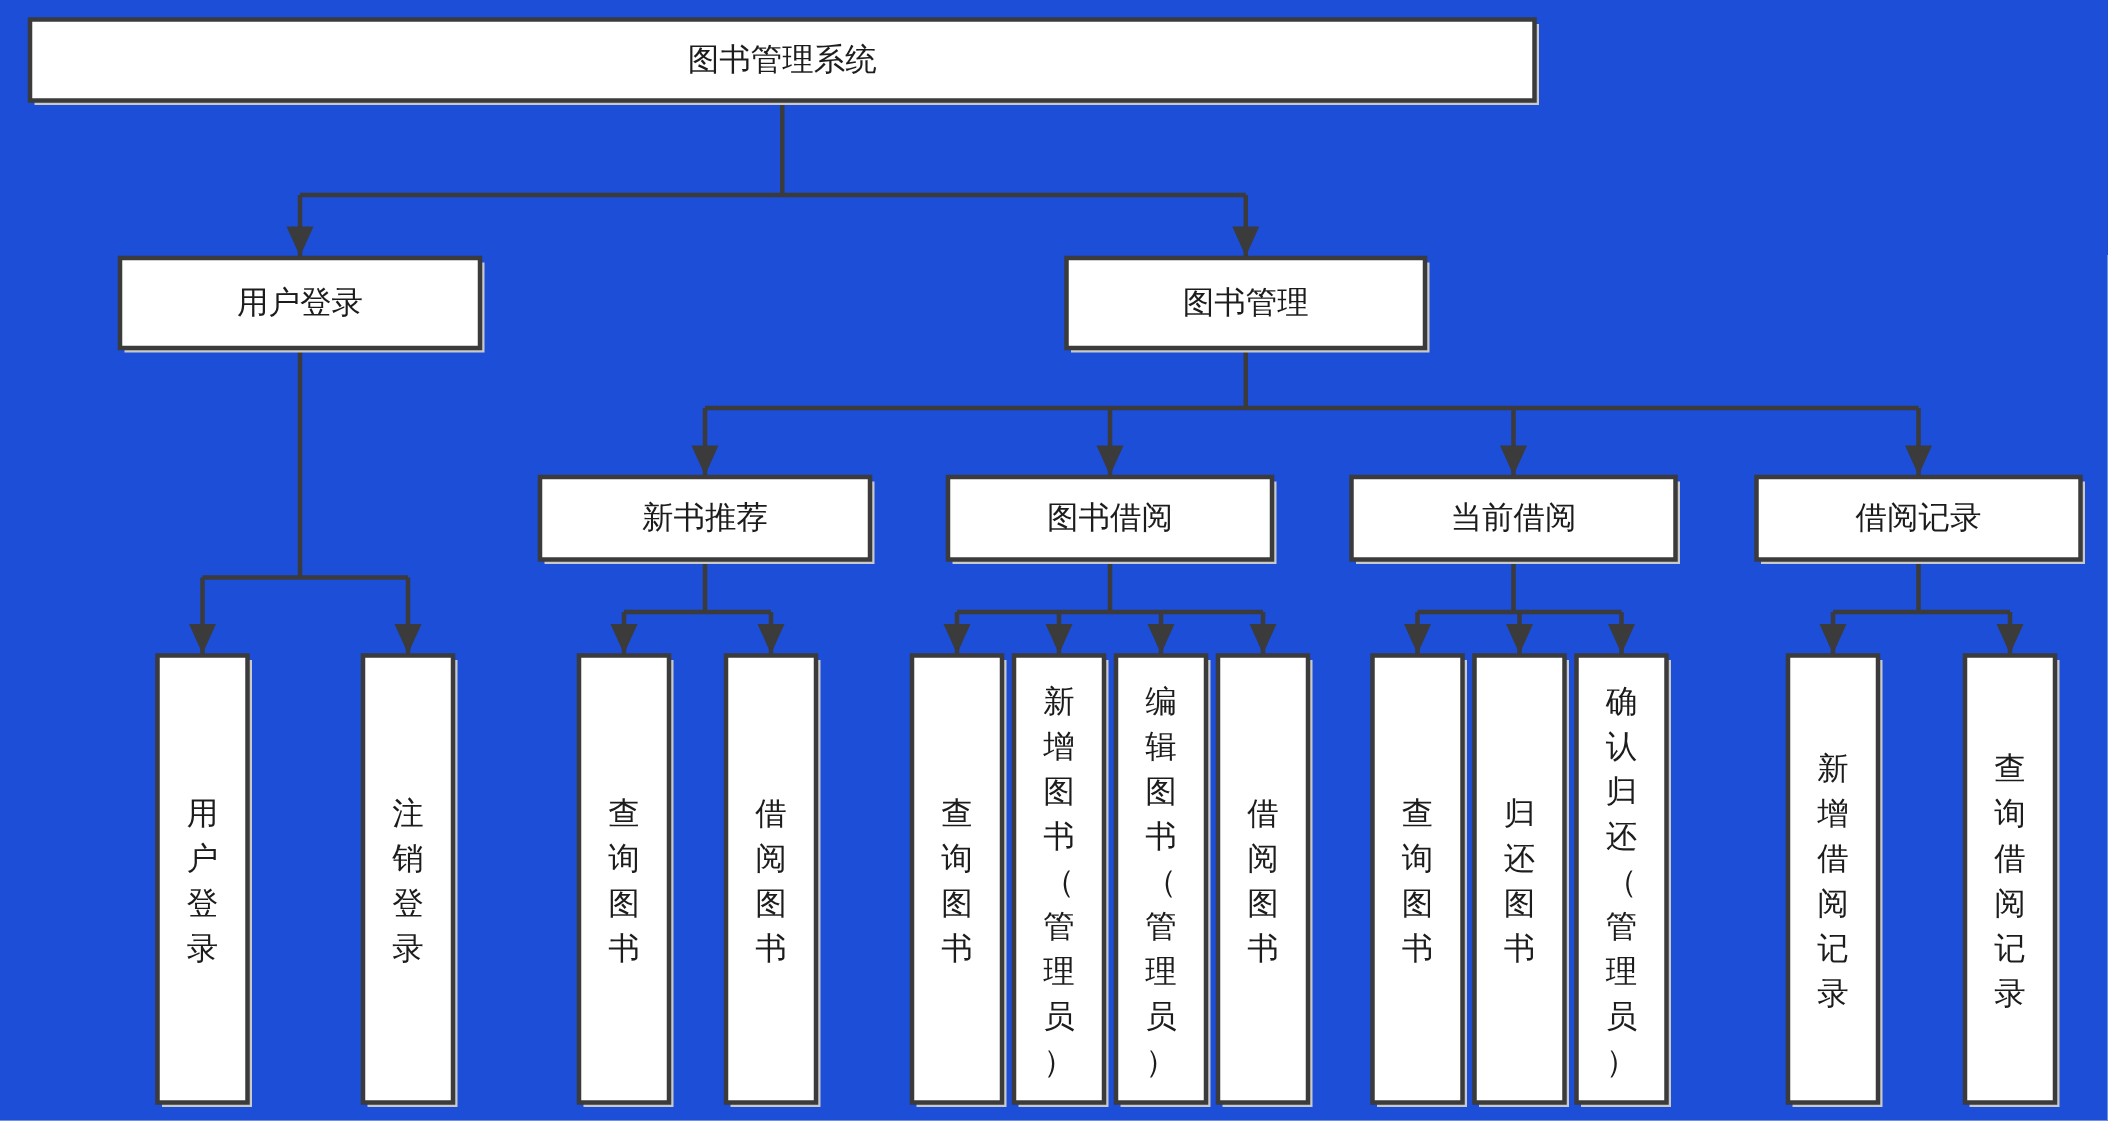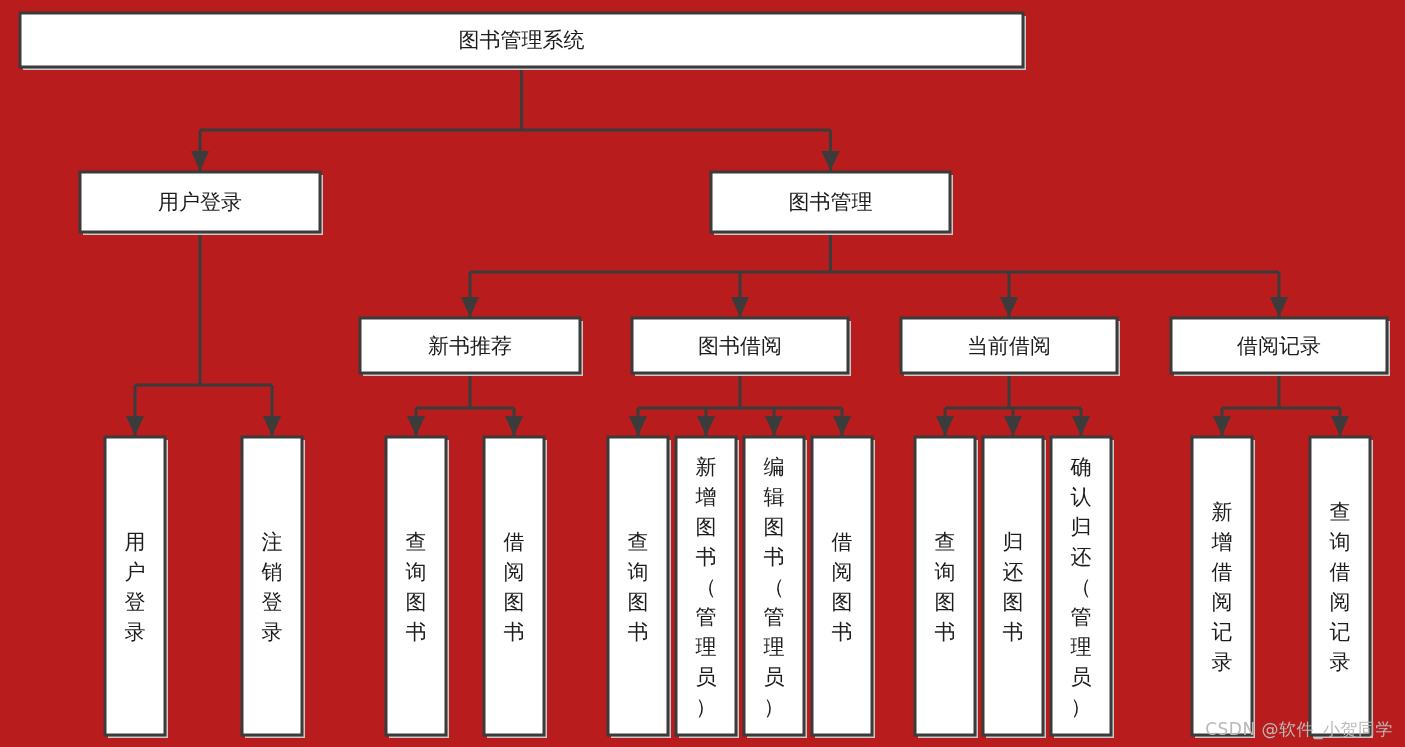--- a/index.html
+++ b/index.html
@@ -11,21 +11,21 @@
     width: 1405px;
     height: 747px;
     font-family: "DejaVu Sans", "Liberation Sans", sans-serif;
     overflow: hidden;
     position: relative;
   }
   #diagram-root {
     position: relative;
     width: 1405px;
     height: 747px;
-    background: #b91c1c;
+    background: #1d4ed8;
   }
   svg#flow {
     position: absolute;
     top: 0;
     left: 0;
     width: 1405px;
     height: 747px;
   }
   .node-box {
     fill: #ffffff;
@@ -226,14 +226,13 @@
           <rect x="1192" y="437" width="60" height="298" class="node-box"></rect>
           <text x="1222" class="node-label-v"><tspan x="1222" y="519.4">新</tspan><tspan x="1222" y="549.4">增</tspan><tspan x="1222" y="579.4">借</tspan><tspan x="1222" y="609.4">阅</tspan><tspan x="1222" y="639.4">记</tspan><tspan x="1222" y="669.4">录</tspan></text>
         </g>
         <g>
           <rect x="1313" y="440" width="60" height="298" class="node-shadow"></rect>
           <rect x="1310" y="437" width="60" height="298" class="node-box"></rect>
           <text x="1340" class="node-label-v"><tspan x="1340" y="519.4">查</tspan><tspan x="1340" y="549.4">询</tspan><tspan x="1340" y="579.4">借</tspan><tspan x="1340" y="609.4">阅</tspan><tspan x="1340" y="639.4">记</tspan><tspan x="1340" y="669.4">录</tspan></text>
         </g>
       </g>
   </svg>
-  <div class="watermark">CSDN @软件_小贺同学</div>
 </div>
 
 </body></html>

